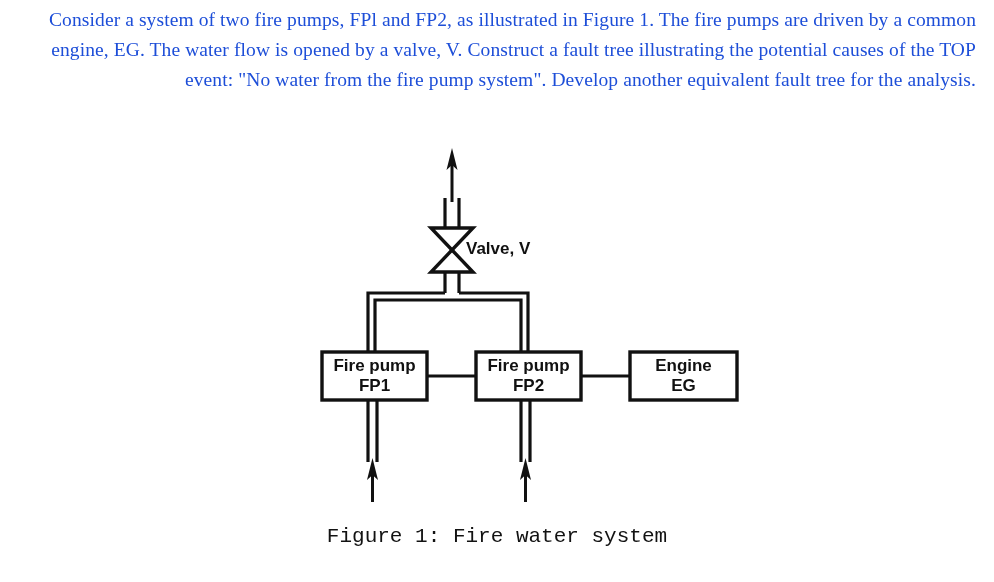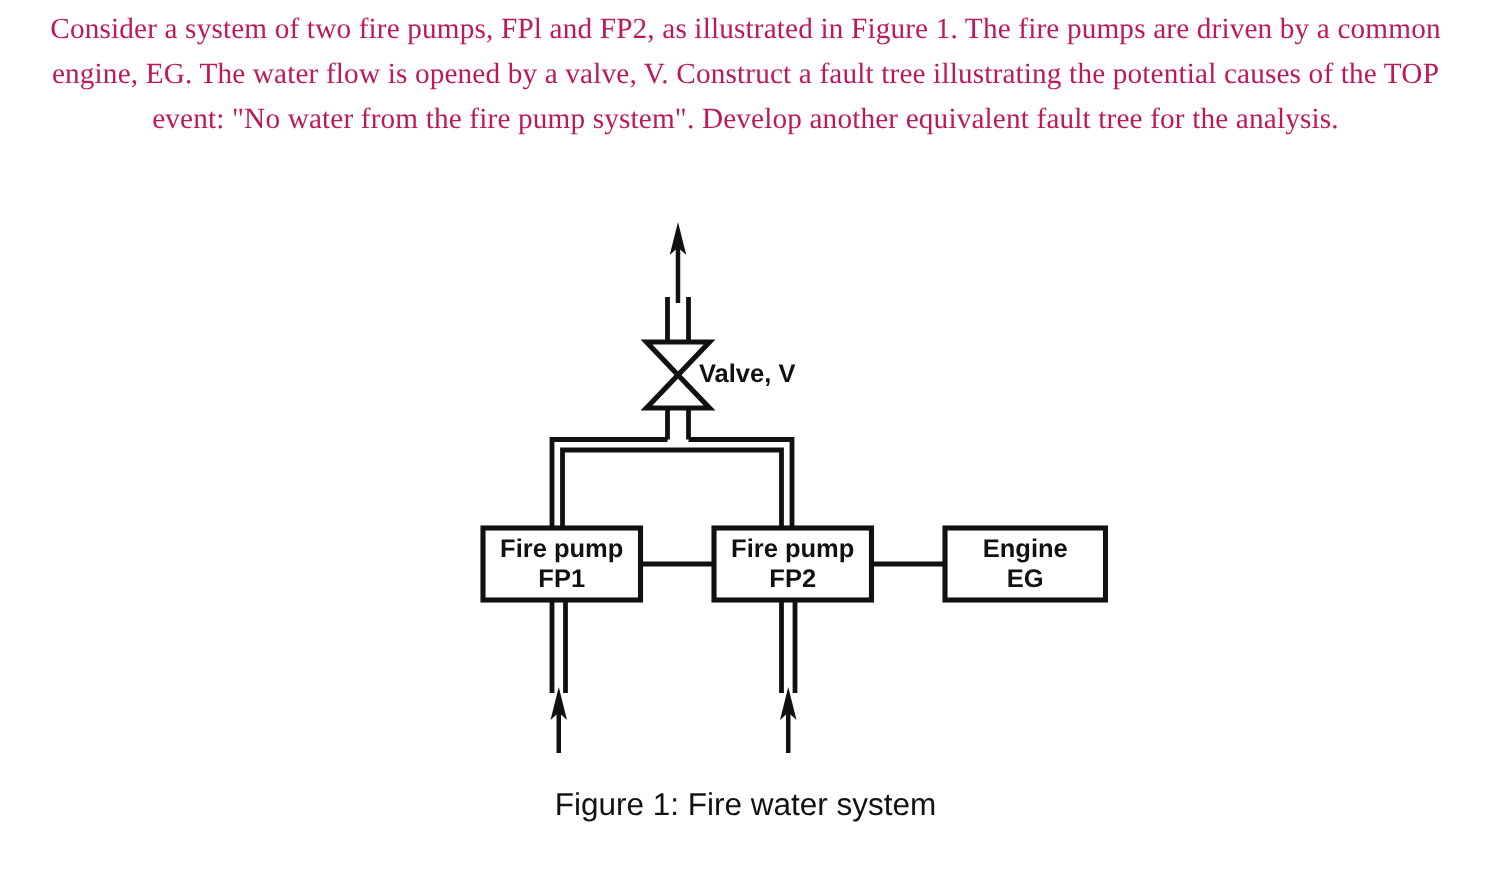--- a/index.html
+++ b/index.html
@@ -18,22 +18,22 @@
 
   
   #problem-statement {
     position: absolute;
     left: 18px;
     top: 5px;
     width: 958px;
     font-family: "Liberation Serif", "DejaVu Serif", serif;
     font-size: 19.5px;
     line-height: 30px;
-    color: #be185d;
-    text-align: center;
+    color: #1d4ed8;
+    text-align: right;
     letter-spacing: 0.1px;
   }
   #problem-statement p {
     margin: 0;
   }
 
   
   #figure-area {
     position: absolute;
     left: 0;
@@ -87,21 +87,21 @@
     dominant-baseline: middle;
   }
 
   
   #figure-caption {
     position: absolute;
     left: 0;
     top: 525px;
     width: 994px;
     text-align: center;
-    font-family: Liberation Sans, sans-serif;
+    font-family: Liberation Mono, monospace;
     font-size: 21px;
     color: #121212;
   }
 </style>
 </head>
 <body>
 
 <div id="problem-statement">
   <p>Consider a system of two fire pumps, FPl and FP2, as illustrated in Figure 1. The fire pumps are driven by a common engine, EG. The water flow is opened by a valve, V. Construct a fault tree illustrating the potential causes of the TOP event: "No water from the fire pump system". Develop another equivalent fault tree for the analysis.</p>
 </div>

